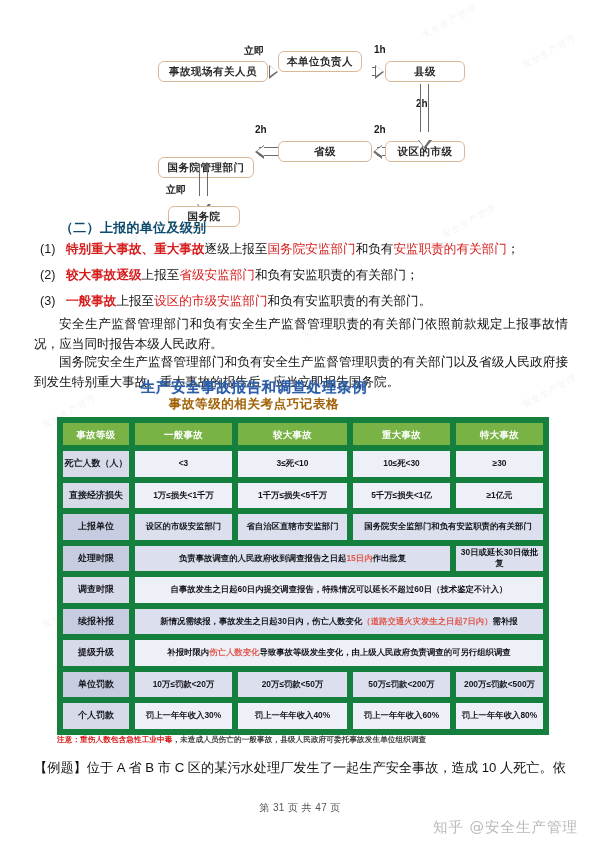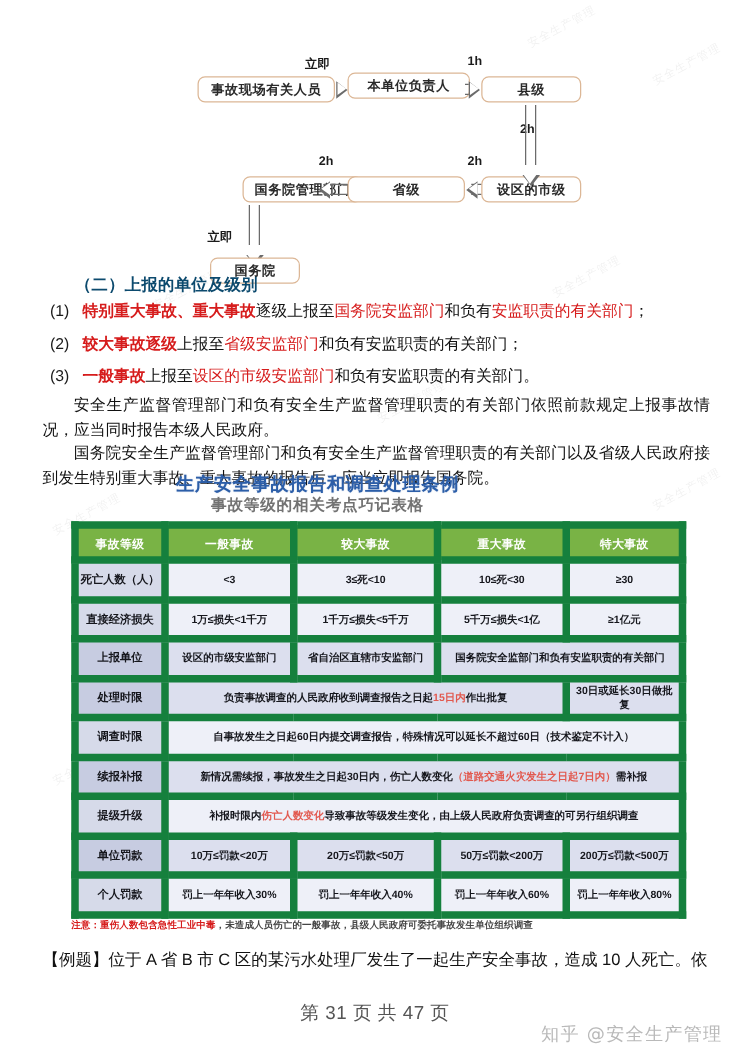--- a/index.html
+++ b/index.html
@@ -52,78 +52,78 @@
   .redsoft{color:#e2594f;}
   .hdr2{position:absolute;left:60px;top:219px;font-size:13px;font-weight:bold;color:#0c4a6e;letter-spacing:.3px;}
   .li{position:absolute;left:40px;font-size:12.6px;}
   .li .num{display:inline-block;width:26px;color:#1a1a1a;}
   .para{position:absolute;left:34px;width:534px;font-size:12.6px;line-height:19.5px;text-align:justify;}
 
   
   .btitle{position:absolute;width:508px;text-align:center;font-weight:bold;
           color:#2c5ea8;letter-spacing:.6px;}
   .btitle.t1{top:378px;font-size:14.5px;text-shadow:0 0 1px rgba(44,94,168,.45);}
-  .btitle.t2{top:396px;font-size:12.5px;color:#737373;}
+  .btitle.t2{top:396px;font-size:12.5px;color:#a16207;}
 
   
   .tbl{position:absolute;left:57px;top:417px;width:486px;border-collapse:collapse;
        table-layout:fixed;font-size:8.4px;color:#15161c;}
   .tbl td,.tbl th{border:6px solid #15803d;text-align:center;vertical-align:middle;padding:0 1px;
        font-weight:bold;line-height:11px;}
   .tbl thead th{background:#79b345;color:#ffffff;height:22px;font-size:9.4px;letter-spacing:.4px;}
   .tbl tbody tr td{height:25.5px;}
   .tbl tbody tr.odd td{background:#eef0f8;}
   .tbl tbody tr.even td{background:#dcdfee;}
   .tbl td.lab{background:#c9cee3 !important;font-size:9px;}
   .tbl tbody tr.odd td.lab{background:#d6dae9 !important;}
   .tbl tbody tr.even td.lab{background:#c7cce1 !important;}
   .note{position:absolute;left:57px;top:735px;font-size:7.6px;color:#3a3a3a;font-weight:bold;letter-spacing:.1px;}
   .note .k{color:#d61c1c;}
   .note .n{color:#444;font-weight:bold;}
 
   .example{position:absolute;left:34px;top:758px;width:534px;font-size:13.2px;line-height:20px;color:#111;}
 
   
-  .pagenum{position:absolute;width:600px;text-align:center;top:801px;font-size:15px;color:#555;letter-spacing:.4px;}
+  .pagenum{position:absolute;width:600px;text-align:center;top:801px;font-size:10px;color:#555;letter-spacing:.4px;}
   .brand{position:absolute;right:22px;top:818px;font-size:14.5px;color:#b9b9b9;letter-spacing:1px;
          font-family:"DejaVu Sans",sans-serif;}
 </style>
 </head>
 <body>
 
 <div class="page">
 
   <div class="wm" style="left:420px;top:30px;">安全生产管理</div>
   <div class="wm" style="left:520px;top:60px;">安全生产管理</div>
   <div class="wm" style="left:120px;top:240px;">安全生产管理</div>
   <div class="wm" style="left:440px;top:230px;">安全生产管理</div>
   <div class="wm" style="left:300px;top:330px;">安全生产管理</div>
   <div class="wm" style="left:40px;top:420px;">安全生产管理</div>
   <div class="wm" style="left:520px;top:400px;">安全生产管理</div>
   <div class="wm" style="left:40px;top:620px;">安全生产管理</div>
 
   <div class="diagram">
 
     <div class="node" style="left:158px;top:25px;width:110px;">事故现场有关人员</div>
-    <div class="node" style="left:278px;top:22px;width:98px;font-family:Liberation Serif, serif;">本单位负责人</div>
+    <div class="node" style="left:278px;top:15px;width:84px;font-family:Liberation Serif, serif;">本单位负责人</div>
     <div class="node" style="left:385px;top:25px;width:80px;">县级</div>
 
     <div class="alabel" style="left:244px;top:8px;">立即</div>
     <div class="alabel" style="left:374px;top:8px;">1h</div>
 
     <div class="harrow right" style="left:269px;top:31px;width:8px;">
       <span class="shaft" style="width:0px;"></span>
         <span class="head" style="right:-1px;"></span>
     </div>
     <div class="harrow right" style="left:372px;top:31px;width:12px;">
       <span class="shaft" style="width:3px;"></span>
         <span class="head" style="right:0px;"></span>
     </div>
 
-    <div class="node" style="left:158px;top:105px;width:96px;margin-left:36px;">国务院管理部门</div>
+    <div class="node" style="left:158px;top:121px;width:96px;">国务院管理部门</div>
     <div class="node" style="left:278px;top:105px;width:94px;">省级</div>
     <div class="node" style="left:385px;top:105px;width:80px;">设区的市级</div>
 
     <div class="alabel" style="left:416px;top:62px;">2h</div>
     <div class="alabel" style="left:374px;top:88px;">2h</div>
     <div class="alabel" style="left:255px;top:88px;">2h</div>
 
     <div class="varrow" style="left:420px;top:48px;height:56px;">
       <span class="shaft" style="height:48px;"></span>
         <span class="head"></span>

